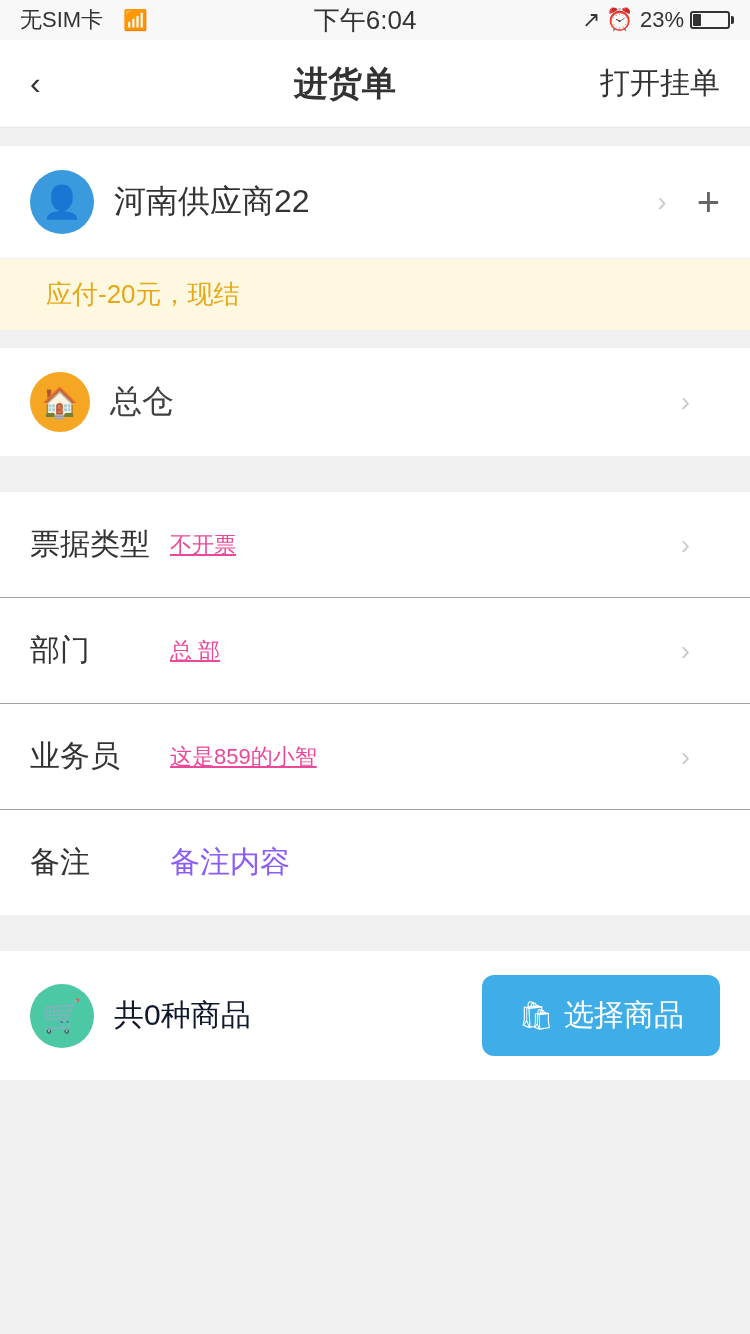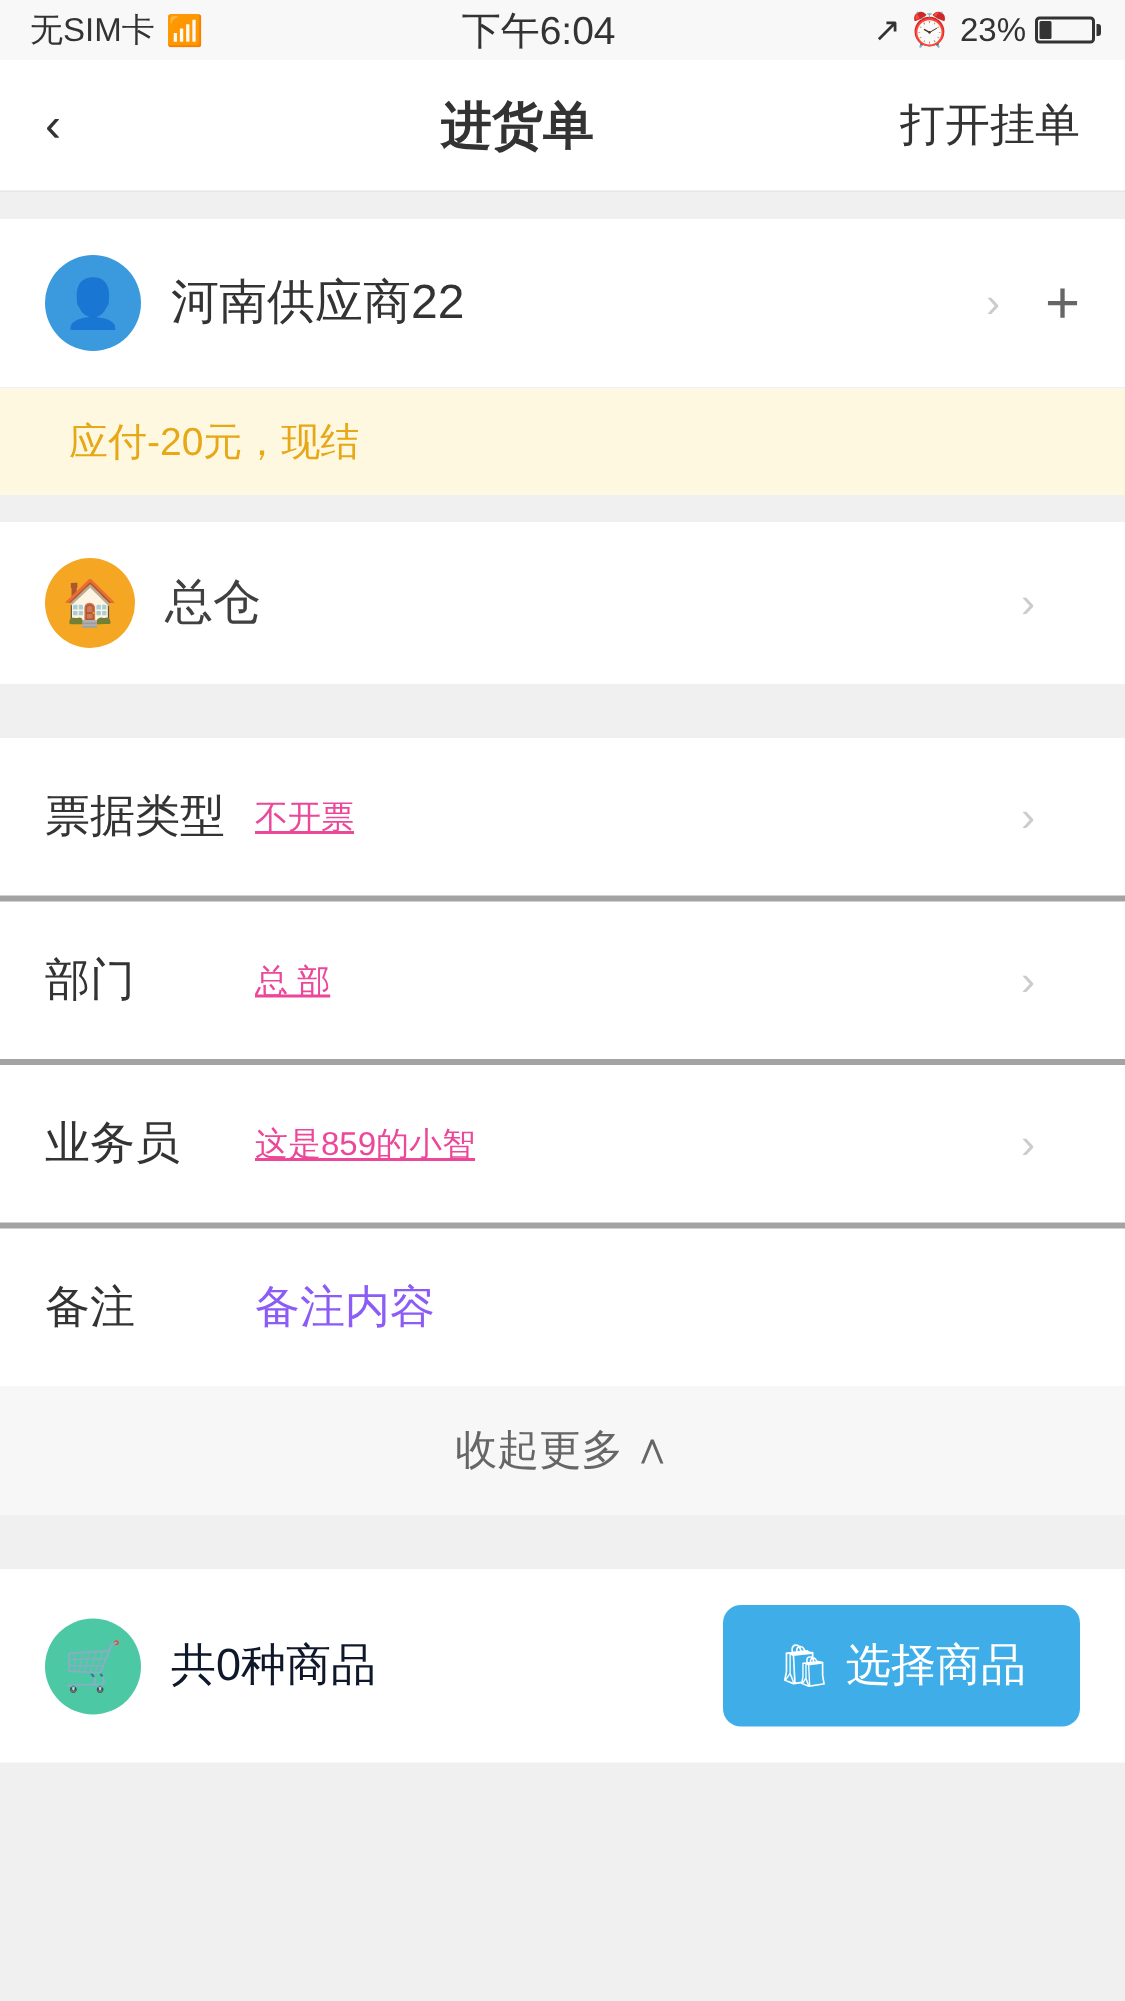--- a/index.html
+++ b/index.html
@@ -19,21 +19,21 @@
       width: 750px;
       height: 40px;
       background: #f8f8f8;
       display: flex;
       align-items: center;
       justify-content: space-between;
       padding: 0 20px;
       font-size: 22px;
       color: #333;
     }
-    .status-left { display: flex; align-items: center; gap: 8px; }
+    .status-left { display: flex; align-items: center; gap: 20px; }
     .status-center { font-size: 26px; font-weight: 500; }
     .status-right { display: flex; align-items: center; gap: 6px; font-size: 22px; }
     .wifi-icon { font-size: 20px; }
     .battery-bar {
       width: 40px;
       height: 18px;
       border: 2px solid #333;
       border-radius: 3px;
       position: relative;
       display: inline-flex;
@@ -182,21 +182,21 @@
 
     
     .form-section {
       background: #fff;
       margin-top: 18px;
     }
     .form-row {
       display: flex;
       align-items: center;
       padding: 32px 30px;
-      border-bottom: 4px solid #a3a3a3;
+      border-bottom: 1px solid #a3a3a3;
       min-height: 96px;
     }
     .form-row:last-child {
       border-bottom: none;
     }
     .form-label {
       font-size: 30px;
       color: #333;
       width: 120px;
       flex-shrink: 0;
@@ -349,21 +349,20 @@
       <span class="chevron-right">›</span>
     </div>
 
     <div class="form-row">
       <span class="form-label">备注</span>
       <span class="form-placeholder">备注内容</span>
     </div>
 
   </div>
 
-  <div class="collapse-toggle">收起更多 ∧</div>
 
   <div class="section-divider"></div>
 
   <div class="product-section">
     <div class="product-icon-wrap">
       <span class="product-icon">🛒</span>
     </div>
     <span class="product-count">共0种商品</span>
     <div class="select-goods-btn">
       <span class="select-goods-icon">🛍</span>

